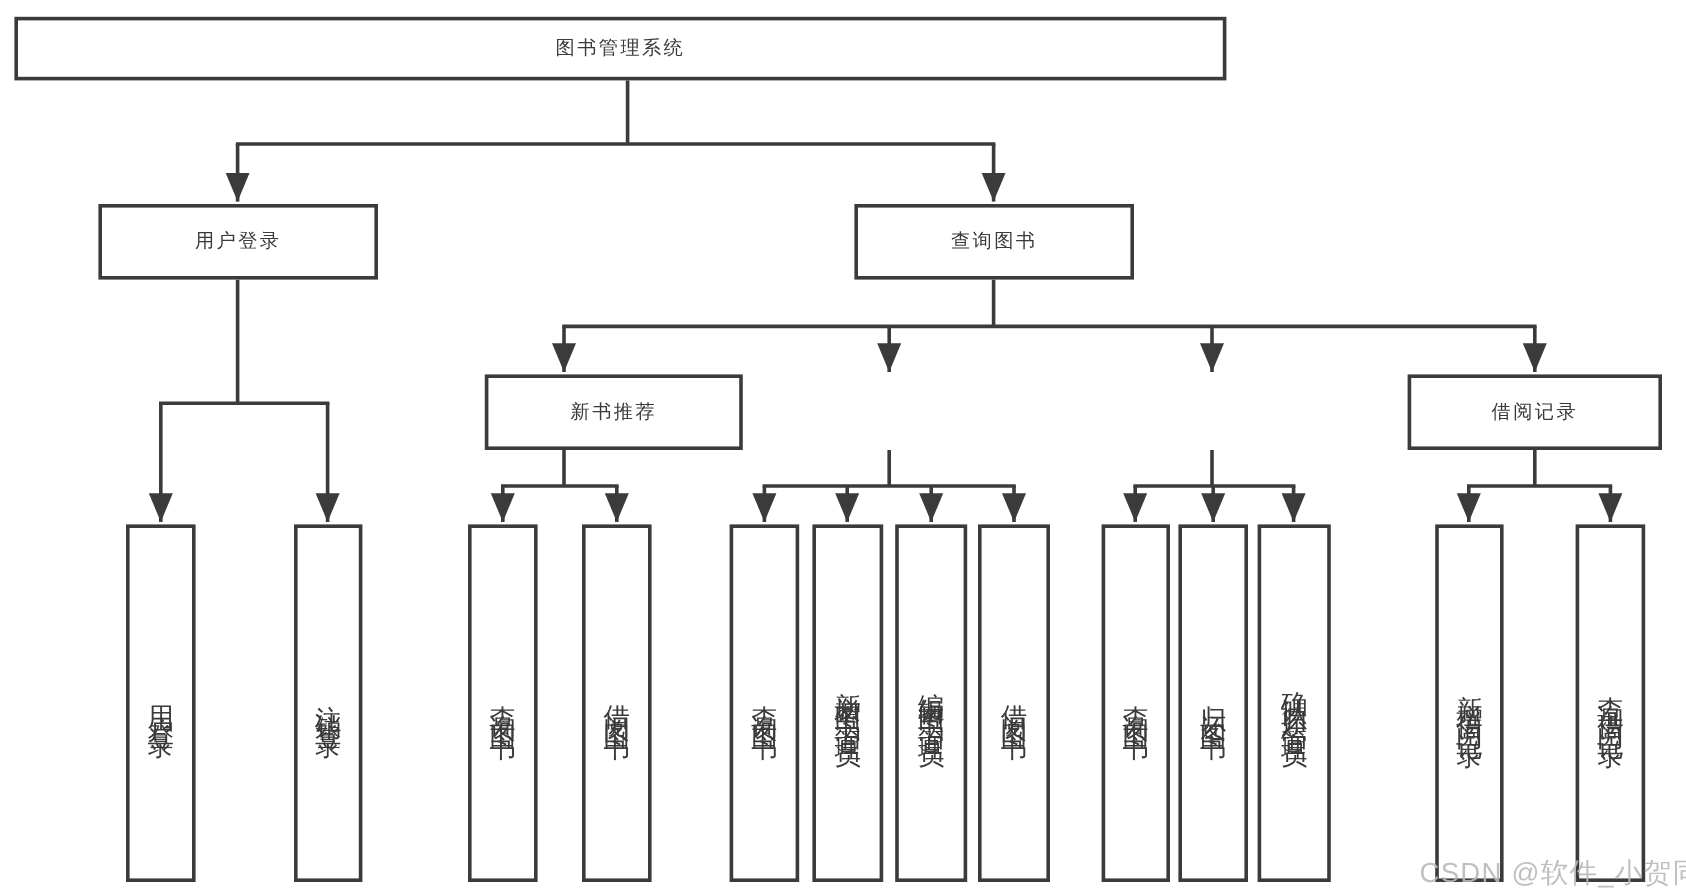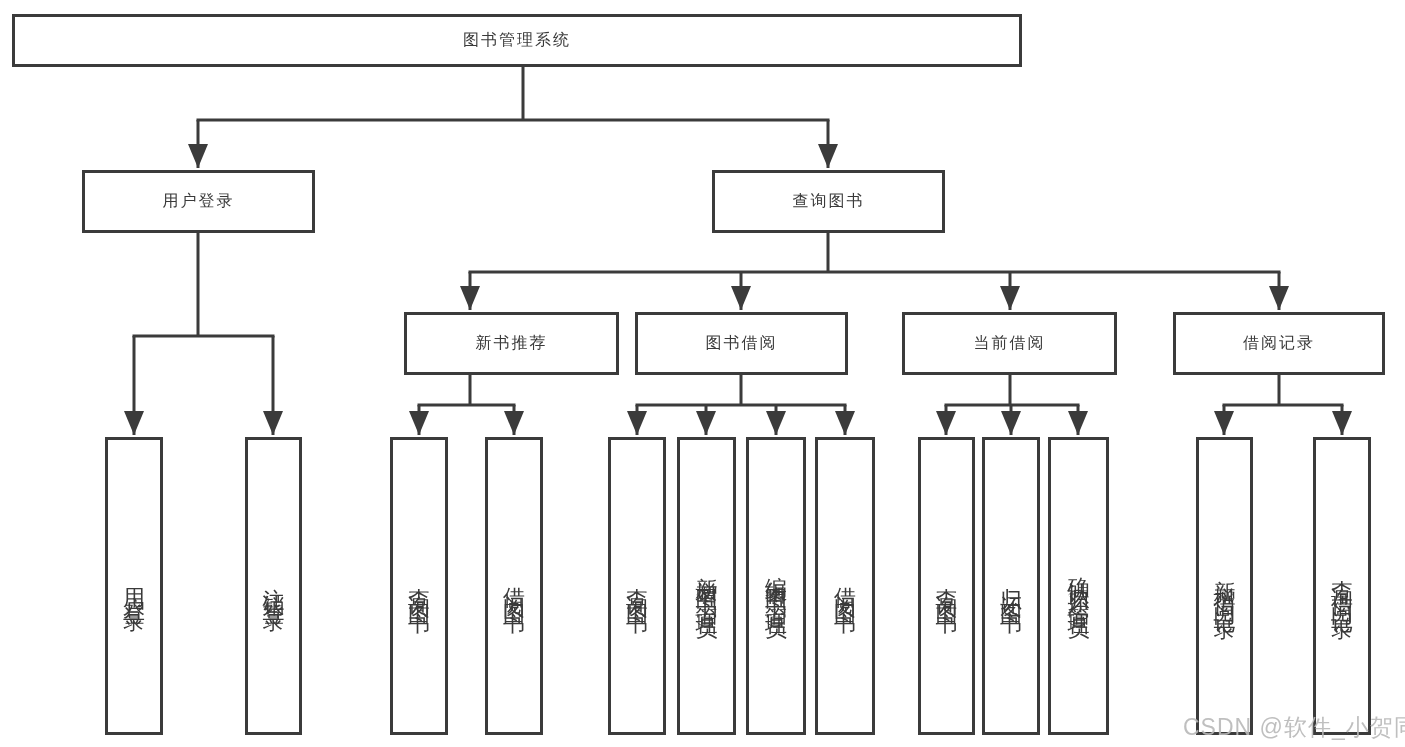--- a/index.html
+++ b/index.html
@@ -107,22 +107,20 @@
       <line x1="1342" y1="405" x2="1342" y2="435" marker-end="url(#arw)"></line>
     </g>
   </svg>
 
   <div class="node" style="left:12px; top:14px; width:1010px; height:53px;">图书管理系统</div>
 
   <div class="node" style="left:82px; top:170px; width:233px; height:63px;">用户登录</div>
   <div class="node" style="left:712px; top:170px; width:233px; height:63px;">查询图书</div>
 
   <div class="node" style="left:363px; top:312px; width:215px; height:63px;margin-left:41px;">新书推荐</div>
-  <div class="node" style="left:635px; top:312px; width:213px; height:63px;">图书借阅</div>
-  <div class="node" style="left:902px; top:312px; width:215px; height:63px;">当前借阅</div>
   <div class="node" style="left:1173px; top:312px; width:212px; height:63px;">借阅记录</div>
 
   <div class="node leaf" style="left:105px; top:437px; width:58px; height:298px;">
     <span>用户登录</span>
   </div>
   <div class="node leaf" style="left:245px; top:437px; width:57px; height:298px;">
     <span>注销登录</span>
   </div>
 
   <div class="node leaf" style="left:390px; top:437px; width:58px; height:298px;">

